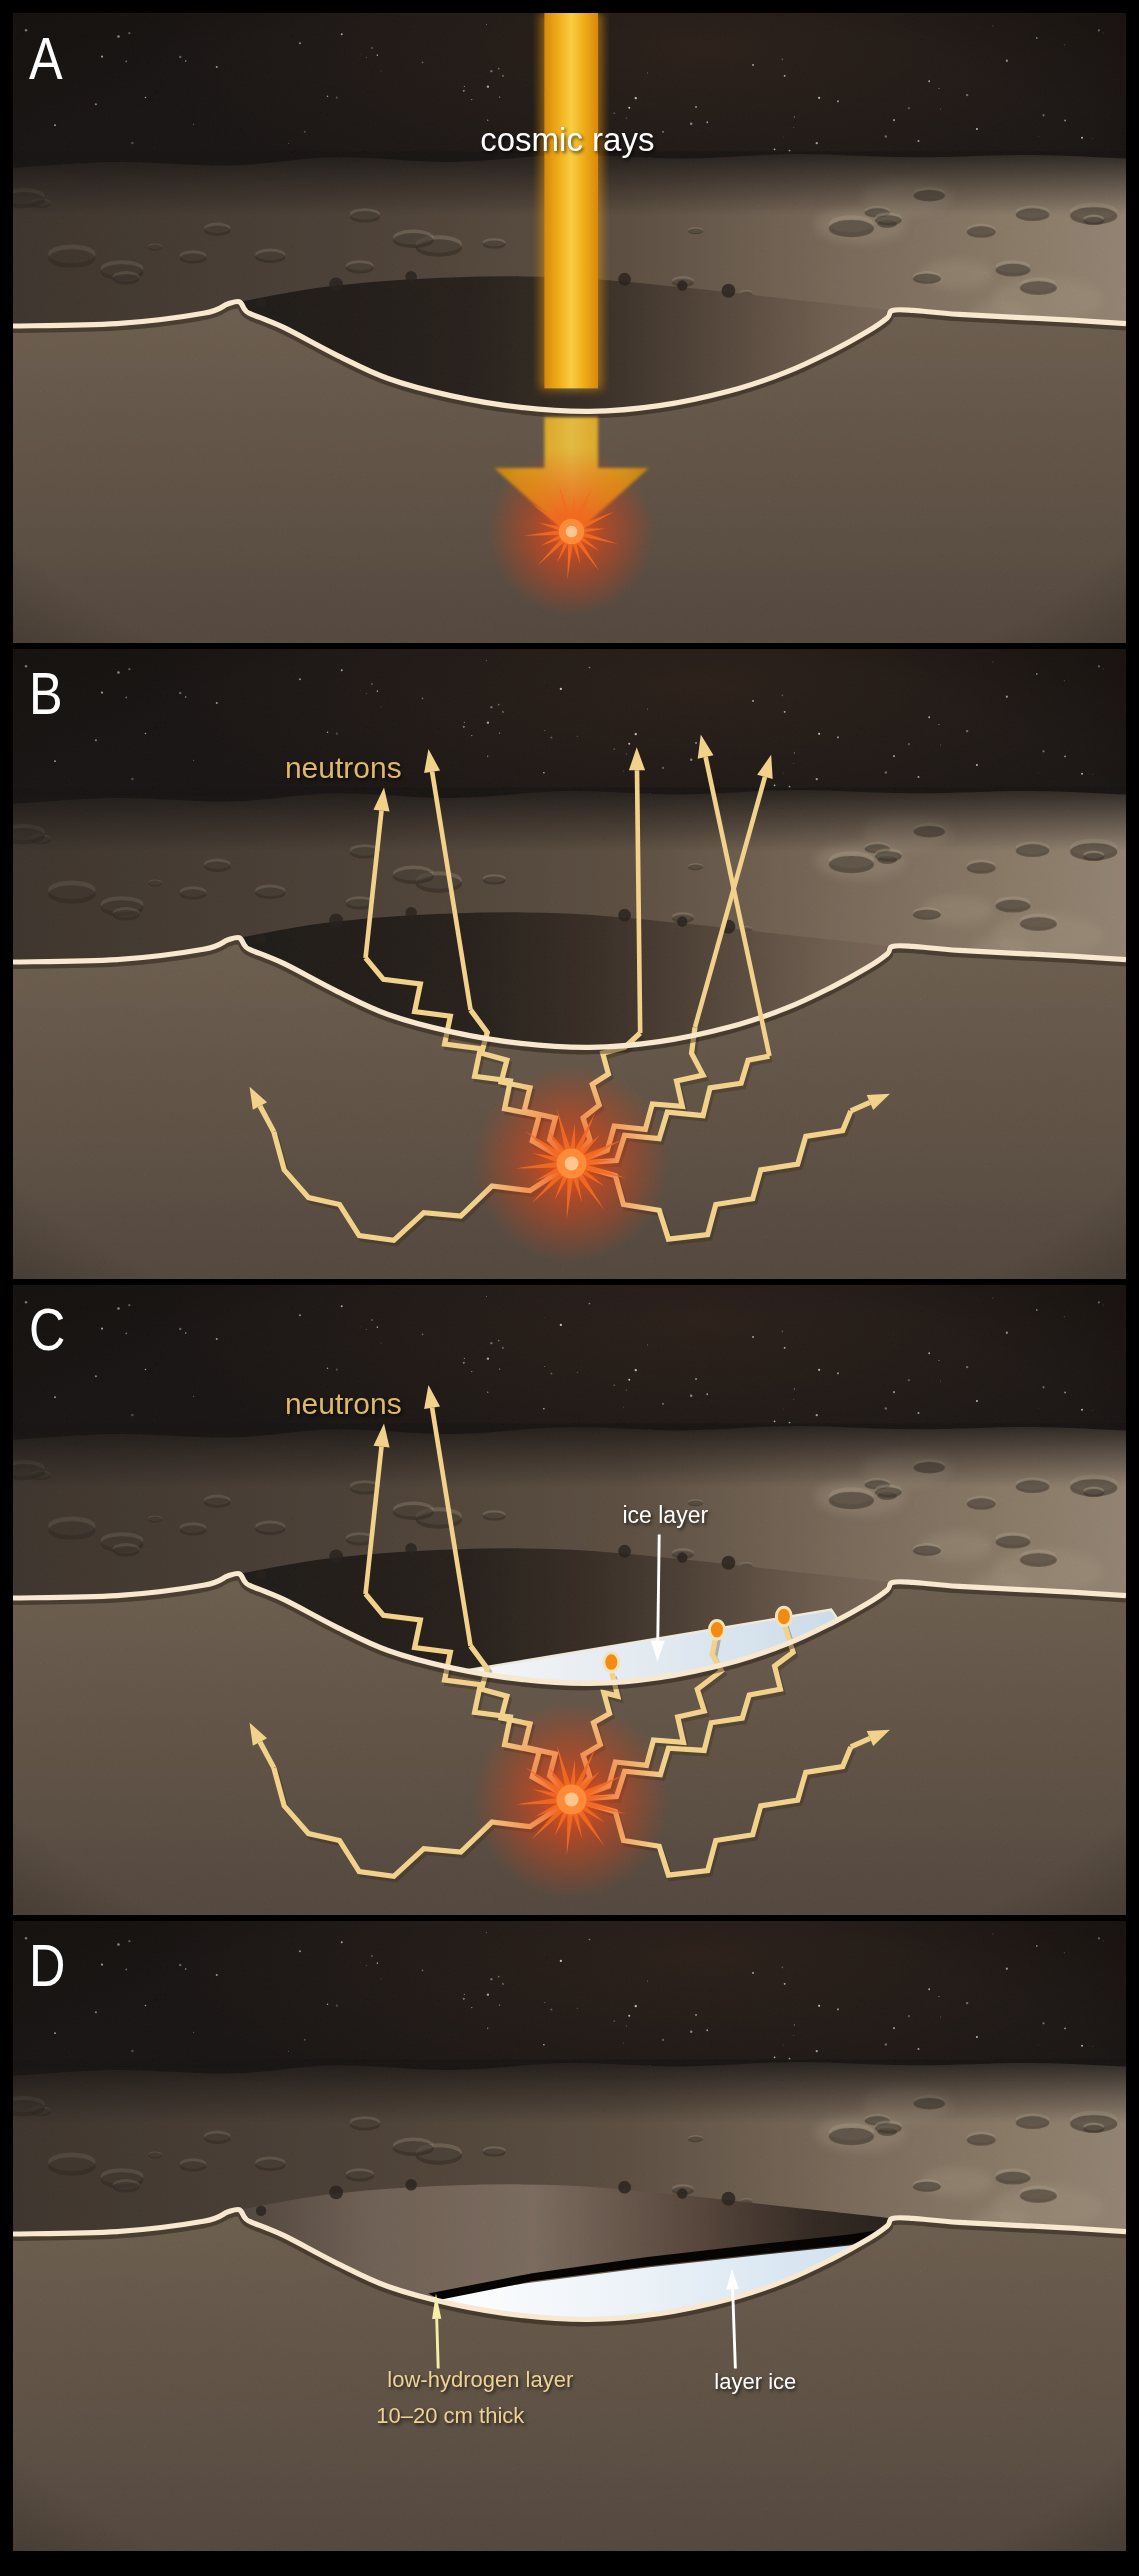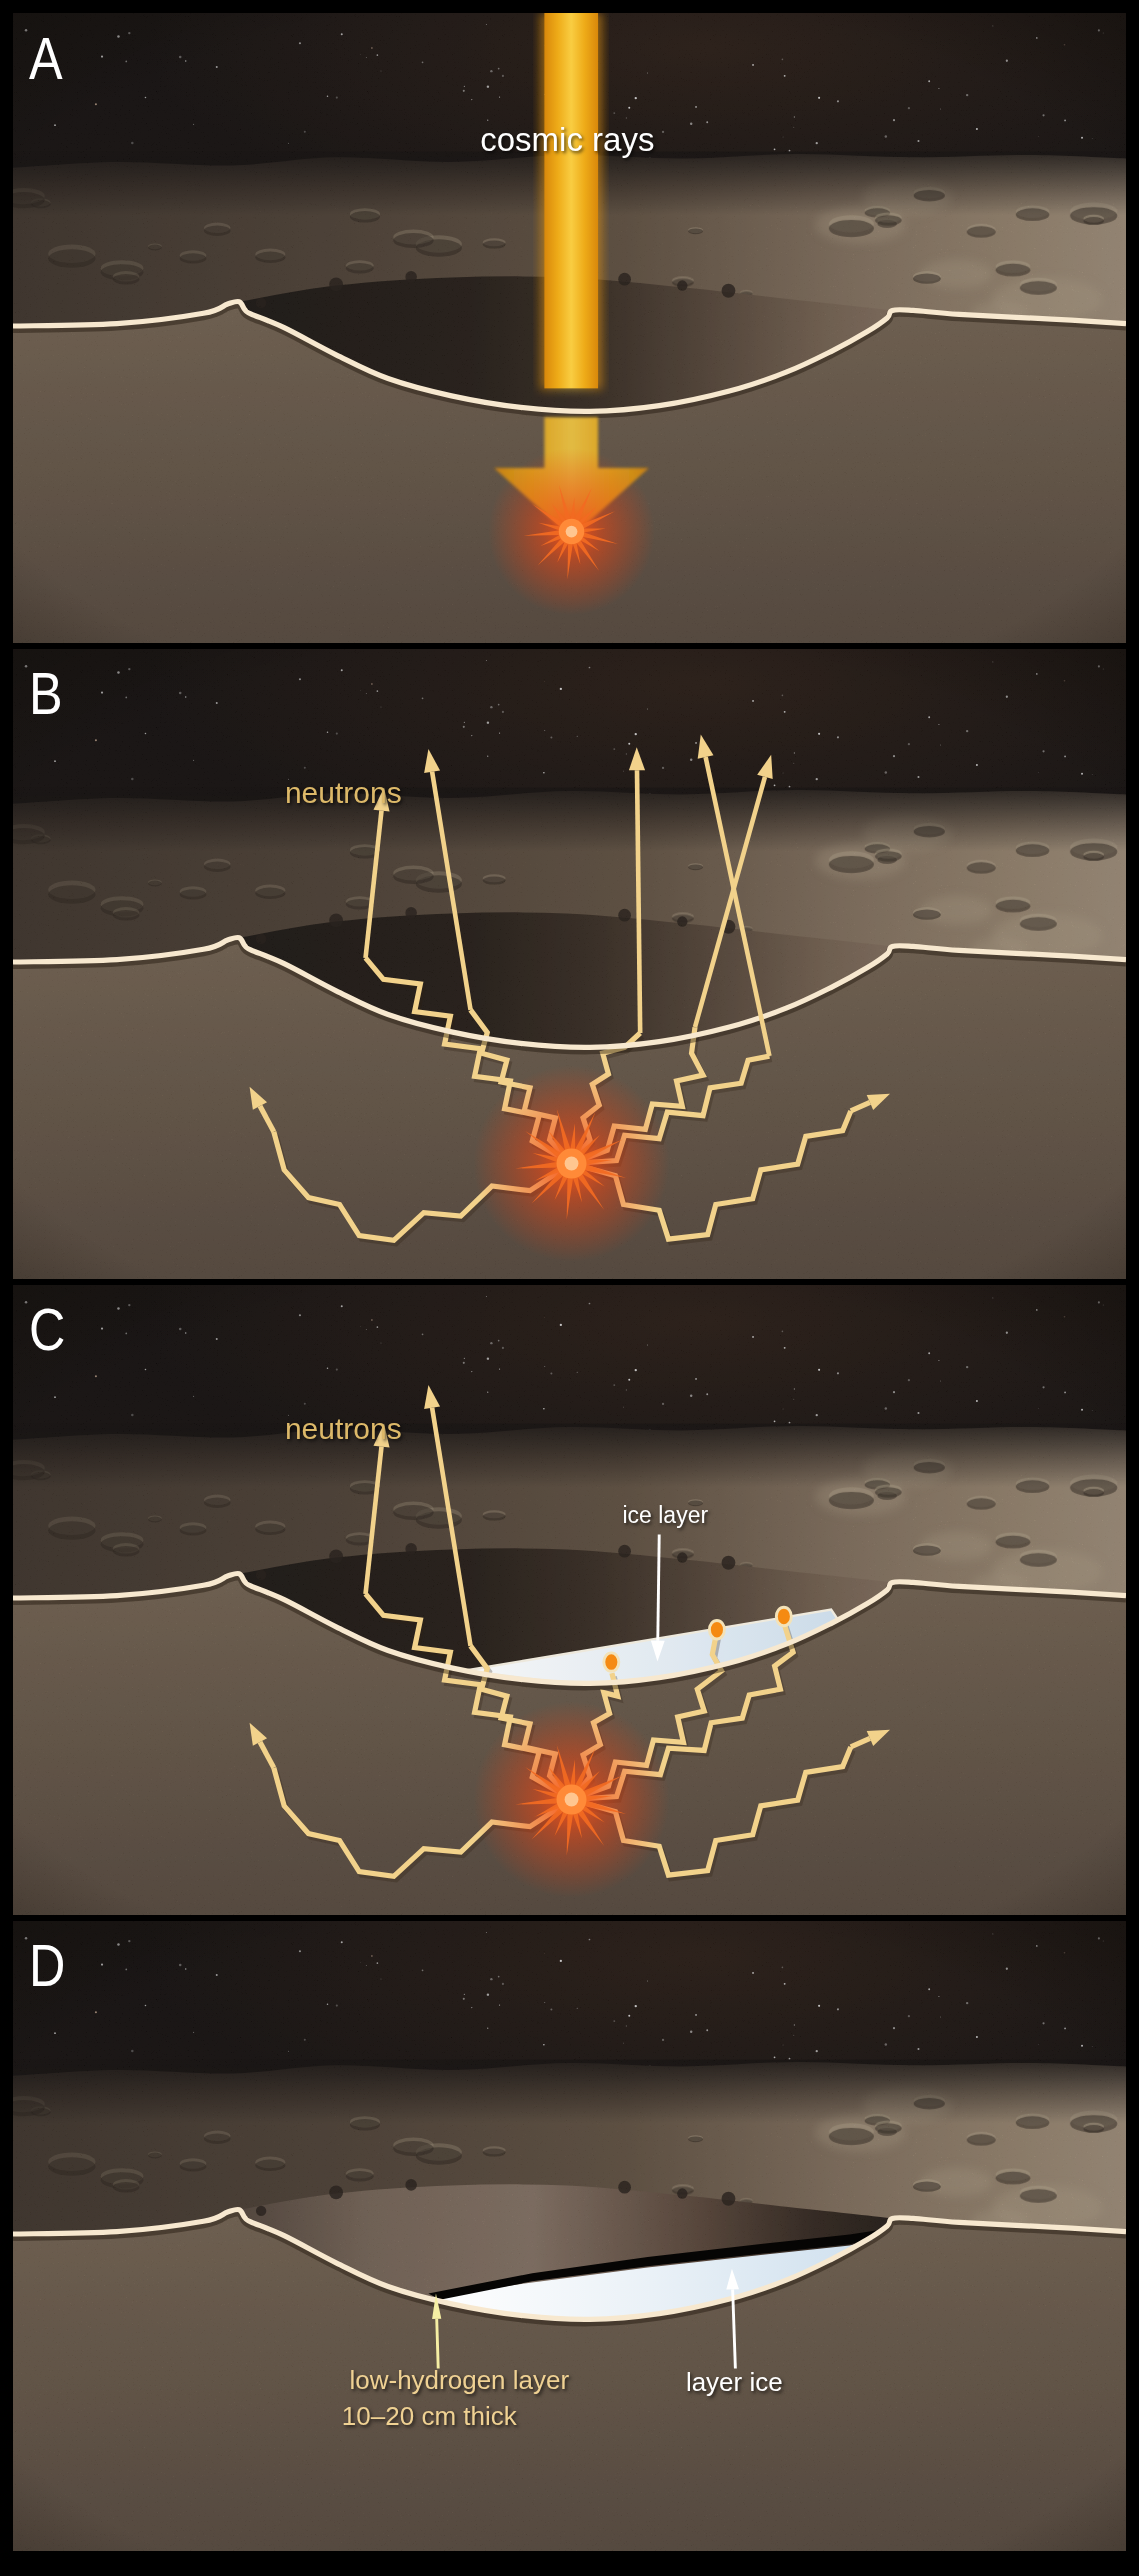--- a/index.html
+++ b/index.html
@@ -8,23 +8,23 @@
   .panel{position:absolute;left:13.3px;width:1113px;height:630px;overflow:hidden;background:#0a0504;}
   .panel svg.art{position:absolute;left:0;top:0;width:1113px;height:630px;display:block;}
   .panel-letter{position:absolute;left:16px;top:10.4px;color:#fff;font-size:60px;font-weight:400;
                 transform:scaleX(.84);transform-origin:left top;letter-spacing:-1.2px;z-index:5;}
   .lbl{position:absolute;transform:translate(-50%,-50%);white-space:nowrap;z-index:5;
        text-shadow:1.7px 2.3px 3.5px rgba(0,0,0,.65);}
   .lbl-white{color:var(--white,#fff);}
   .lbl-gold{color:var(--gold-text,#ddb969);}
   .lbl-goldlight{color:var(--label-gold,#efd193);}
   .fs-cosmic{font-size:33px;margin-top:28px;}
-  .fs-neutrons{font-size:30px;margin-top:25px;}
+  .fs-neutrons{font-size:30px;}
   .fs-ice{font-size:23px;}
-  .fs-d{font-size:26px;}
+  .fs-d{font-size:22px;margin-left:21px;}
 </style>
 </head>
 <body>
 
 <div class="stage">
 
   <section class="panel" id="panel-a" style="top:13.3px">
     <svg class="art" id="art-a" viewBox="0 0 1929 1091" preserveAspectRatio="none">
         <defs>
  <linearGradient id="skyG" x1="0" y1="0" x2="0" y2="1">

